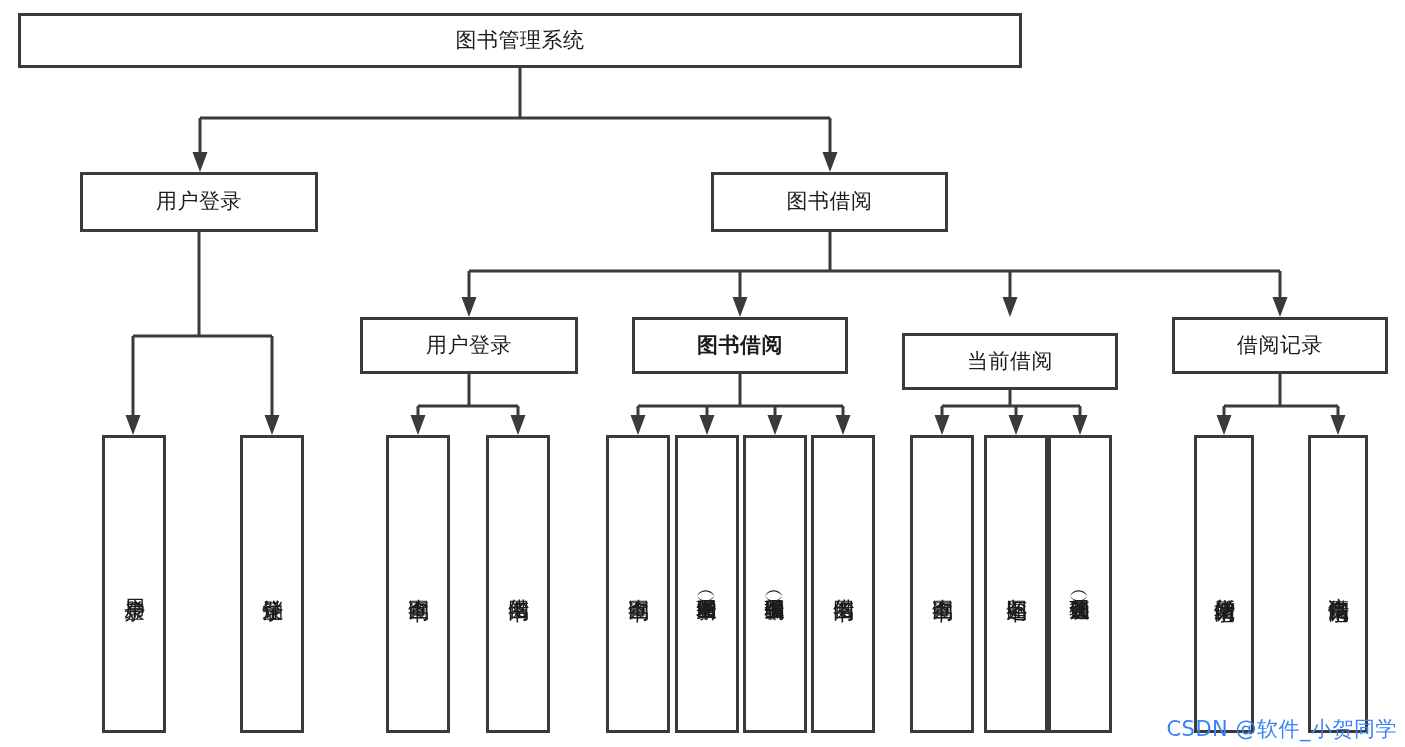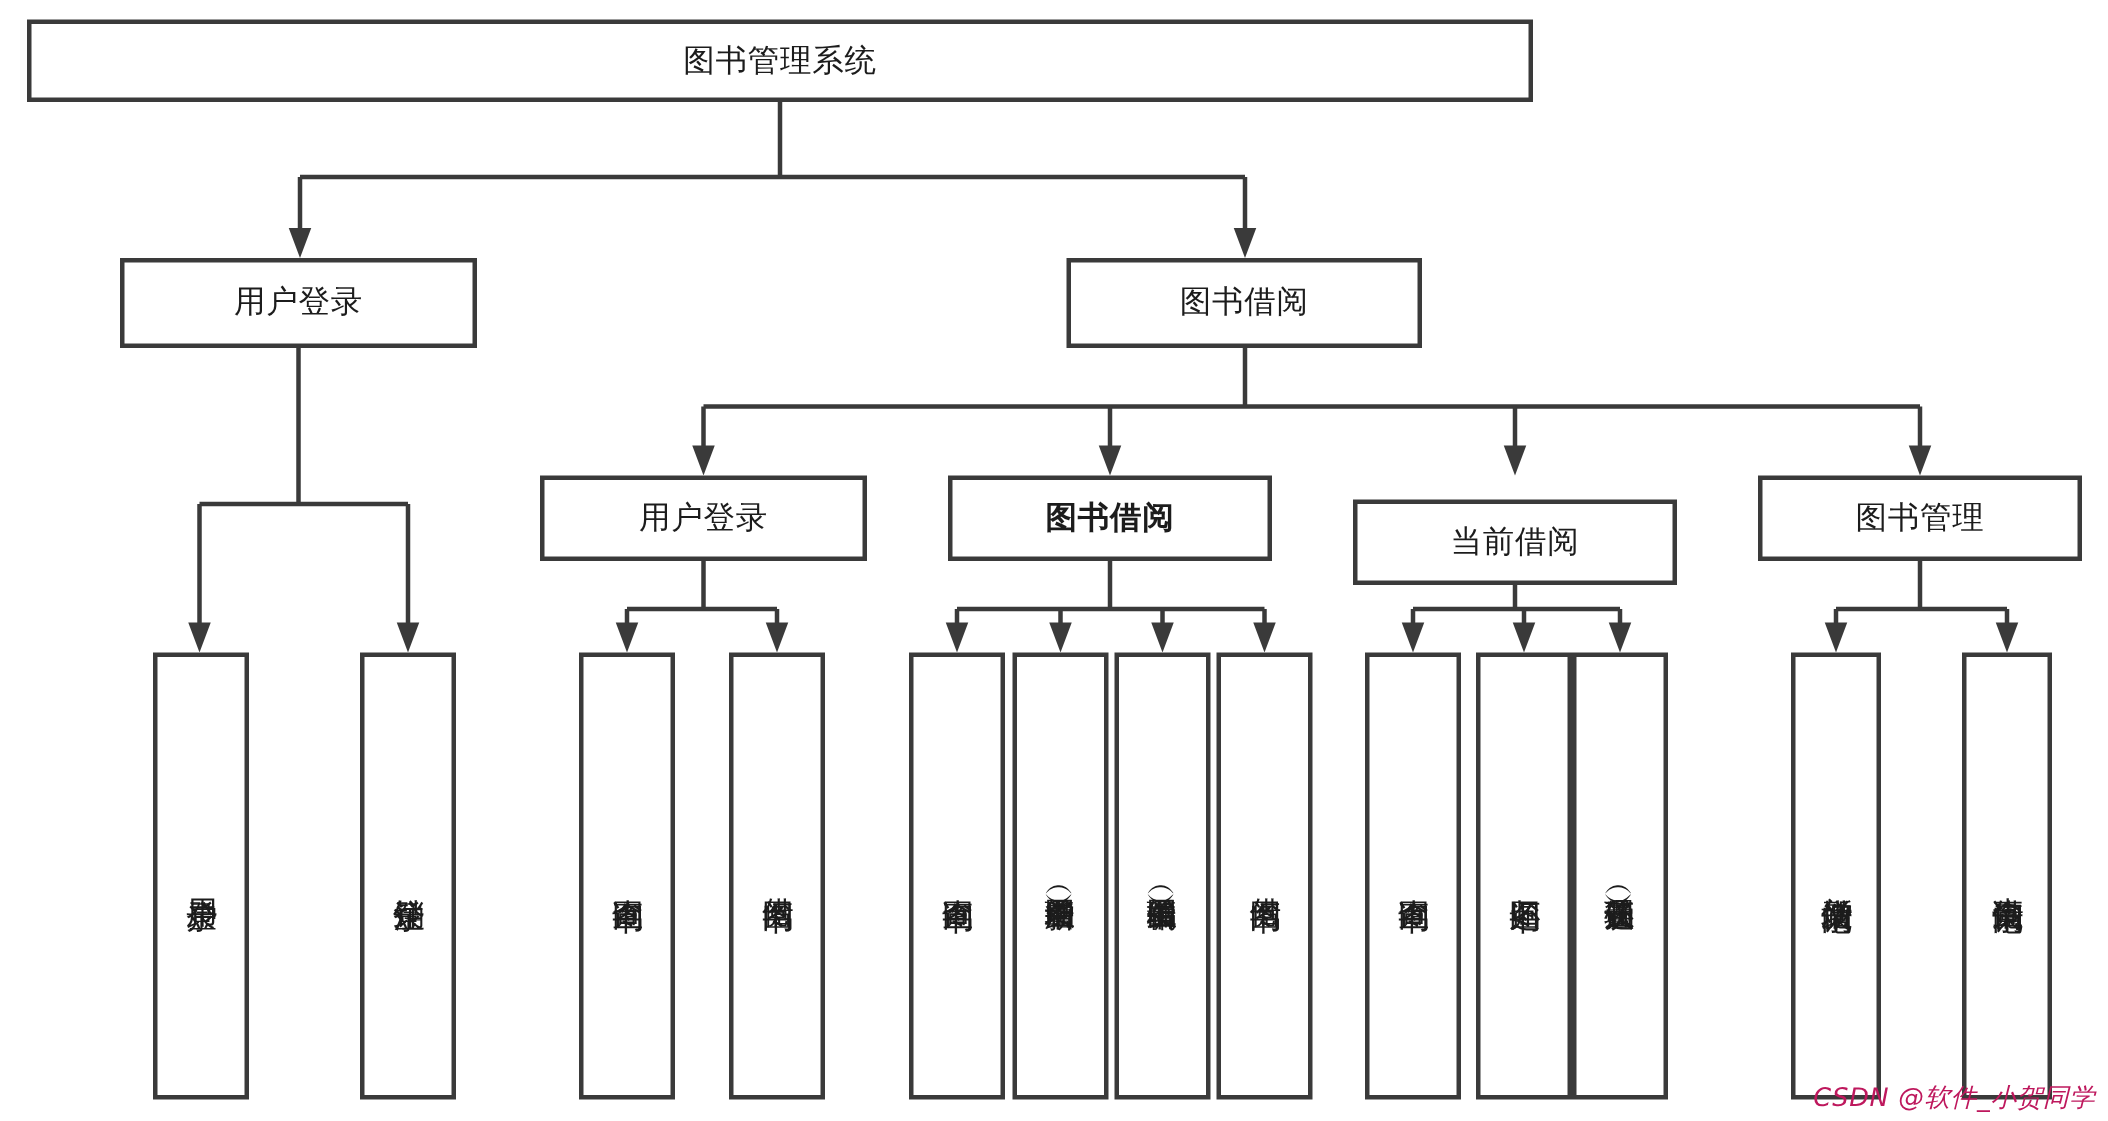--- a/index.html
+++ b/index.html
@@ -79,25 +79,24 @@
     stroke-width: 3;
     fill: none;
   }
   .conn-arrow {
     fill: #3a3a3a;
   }
   #watermark {
     position: absolute;
     right: 8px;
     bottom: 4px;
-    font-size: 17px;
-    color: #be185d;
+    font-size: 21px;
+    color: #3b82f6;
     white-space: nowrap;
     letter-spacing: 0.5px;
-    font-style: italic;
   }
 </style>
 </head>
 <body>
 
 <div id="diagram-root">
 
   <svg id="connectors" viewBox="0 0 1405 747" width="1405" height="747" xmlns="http://www.w3.org/2000/svg">
     <g id="connector-group">
         <line x1="520" y1="68" x2="520" y2="118" class="conn-line"></line>
@@ -168,21 +167,21 @@
       <div class="node-box" style="left: 360px; top: 317px; width: 218px; height: 57px;">
         <div class="node-label-h">用户登录</div>
       </div>
       <div class="node-box" style="left: 632px; top: 317px; width: 216px; height: 57px; font-weight: bold;">
         <div class="node-label-h">图书借阅</div>
       </div>
       <div class="node-box" style="left: 902px; top: 317px; width: 216px; height: 57px; margin-top: 16px;">
         <div class="node-label-h">当前借阅</div>
       </div>
       <div class="node-box" style="left: 1172px; top: 317px; width: 216px; height: 57px;">
-        <div class="node-label-h">图书管理</div>
+        <div class="node-label-h">借阅记录</div>
       </div>
       <div class="node-box" style="left: 102px; top: 435px; width: 64px; height: 298px;">
         <div class="node-label-v">用户登录</div>
       </div>
       <div class="node-box" style="left: 240px; top: 435px; width: 64px; height: 298px;">
         <div class="node-label-v">注销登录</div>
       </div>
       <div class="node-box" style="left: 386px; top: 435px; width: 64px; height: 298px;">
         <div class="node-label-v">查询图书</div>
       </div>

